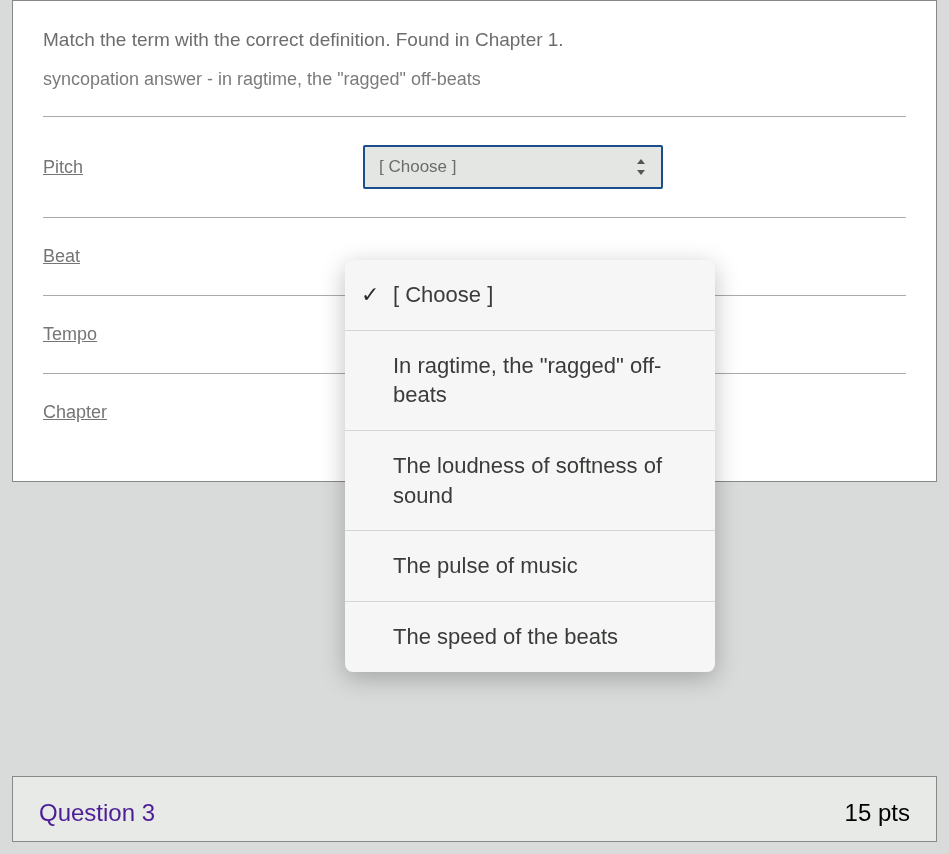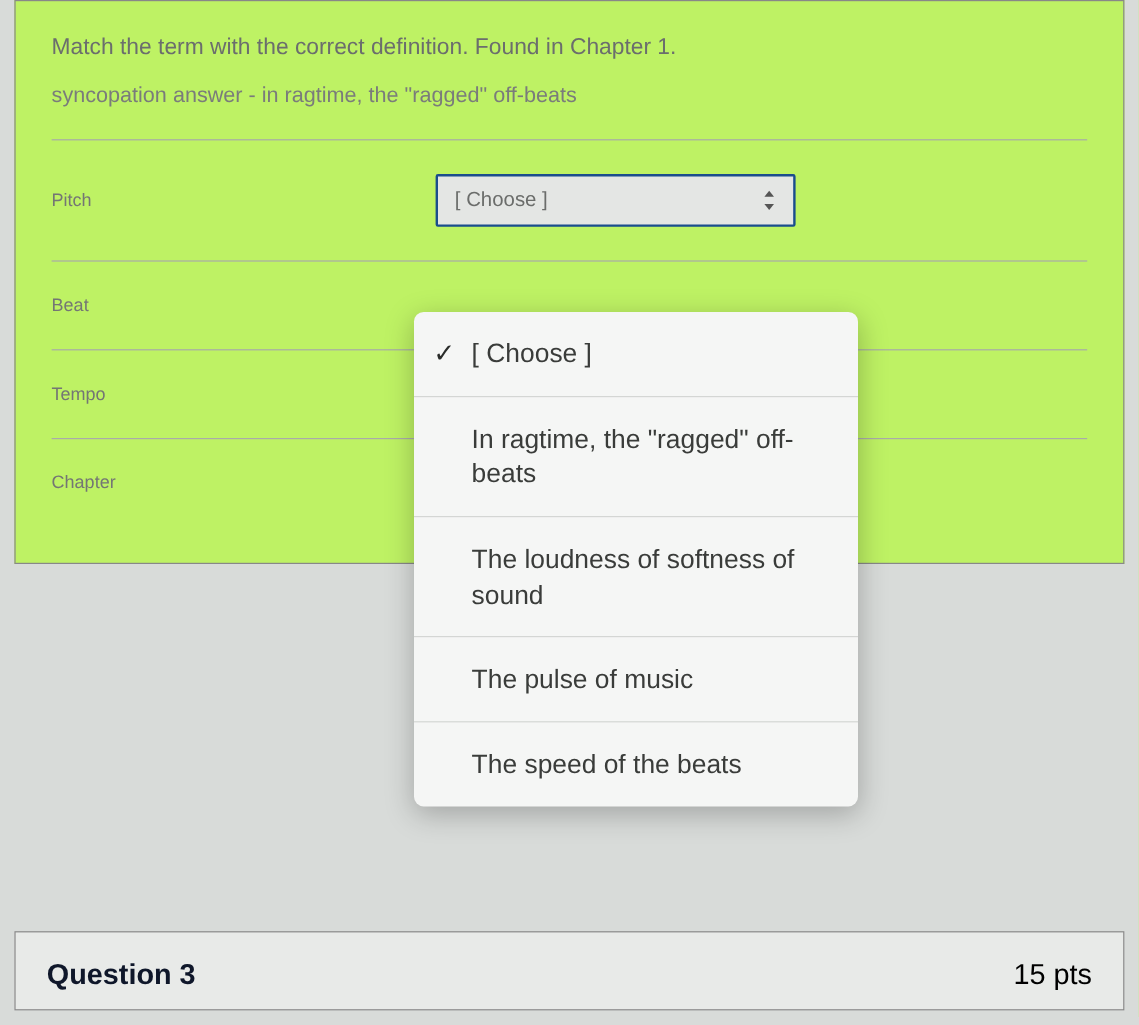--- a/index.html
+++ b/index.html
@@ -9,21 +9,21 @@
     }
     body {
       font-family: -apple-system, BlinkMacSystemFont, "Segoe UI", Helvetica, Arial, sans-serif;
       background: #d8dbd9;
       width: 949px;
       height: 854px;
       overflow: hidden;
       position: relative;
     }
     .question-card {
-      background: #bef264;
+      background: #ffffff;
       border: 1px solid #888;
       margin: 0 12px 0 12px;
       padding: 28px 30px 30px 30px;
       position: relative;
     }
     .prompt-line1 {
       color: #6b6e6d;
       font-size: 19px;
       font-weight: 500;
       margin-bottom: 18px;
@@ -43,22 +43,23 @@
       display: flex;
       align-items: center;
       padding: 28px 0;
       border-bottom: 1px solid #a9aba9;
     }
     .match-row:last-of-type {
       border-bottom: none;
     }
     .term-label {
       color: #747674;
-      font-size: 15px;
+      font-size: 18px;
       flex: 0 0 320px;
+      text-decoration: underline;
     }
     .select-box {
       border: 2px solid #1a4d8c;
       background: #e4e6e4;
       padding: 10px 14px;
       width: 300px;
       display: flex;
       align-items: center;
       justify-content: space-between;
       color: #6b6d6b;
@@ -130,23 +131,23 @@
       left: 12px;
       right: 12px;
       background: #e8eae8;
       border: 1px solid #888;
       padding: 22px 26px 14px 26px;
       display: flex;
       justify-content: space-between;
       align-items: center;
     }
     .next-question-title {
-      color: #0f172a;
+      color: #4c1d95;
       font-size: 24px;
-      font-weight: 700;
+      font-weight: 400;
     }
     .next-question-pts {
       color: #000000;
       font-size: 24px;
     }
     .rows-container {
       position: relative;
     }
   </style>
 </head>

